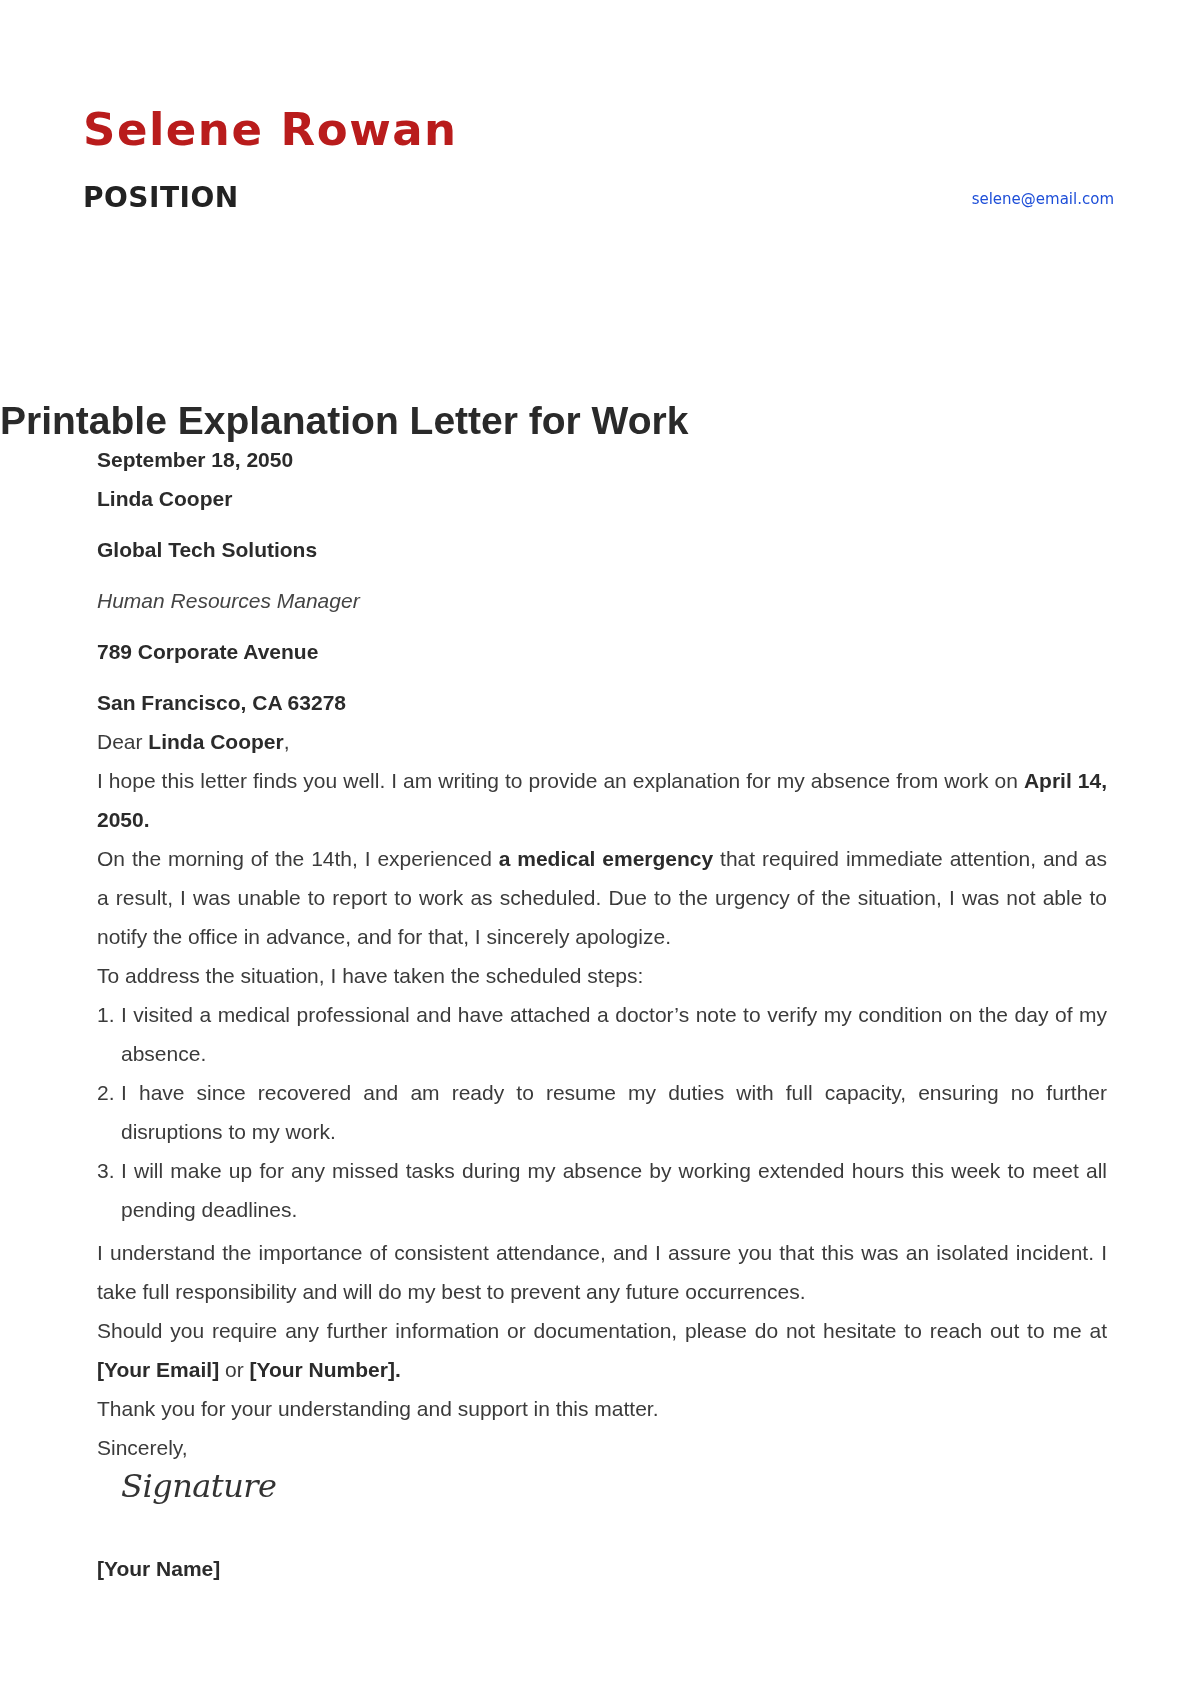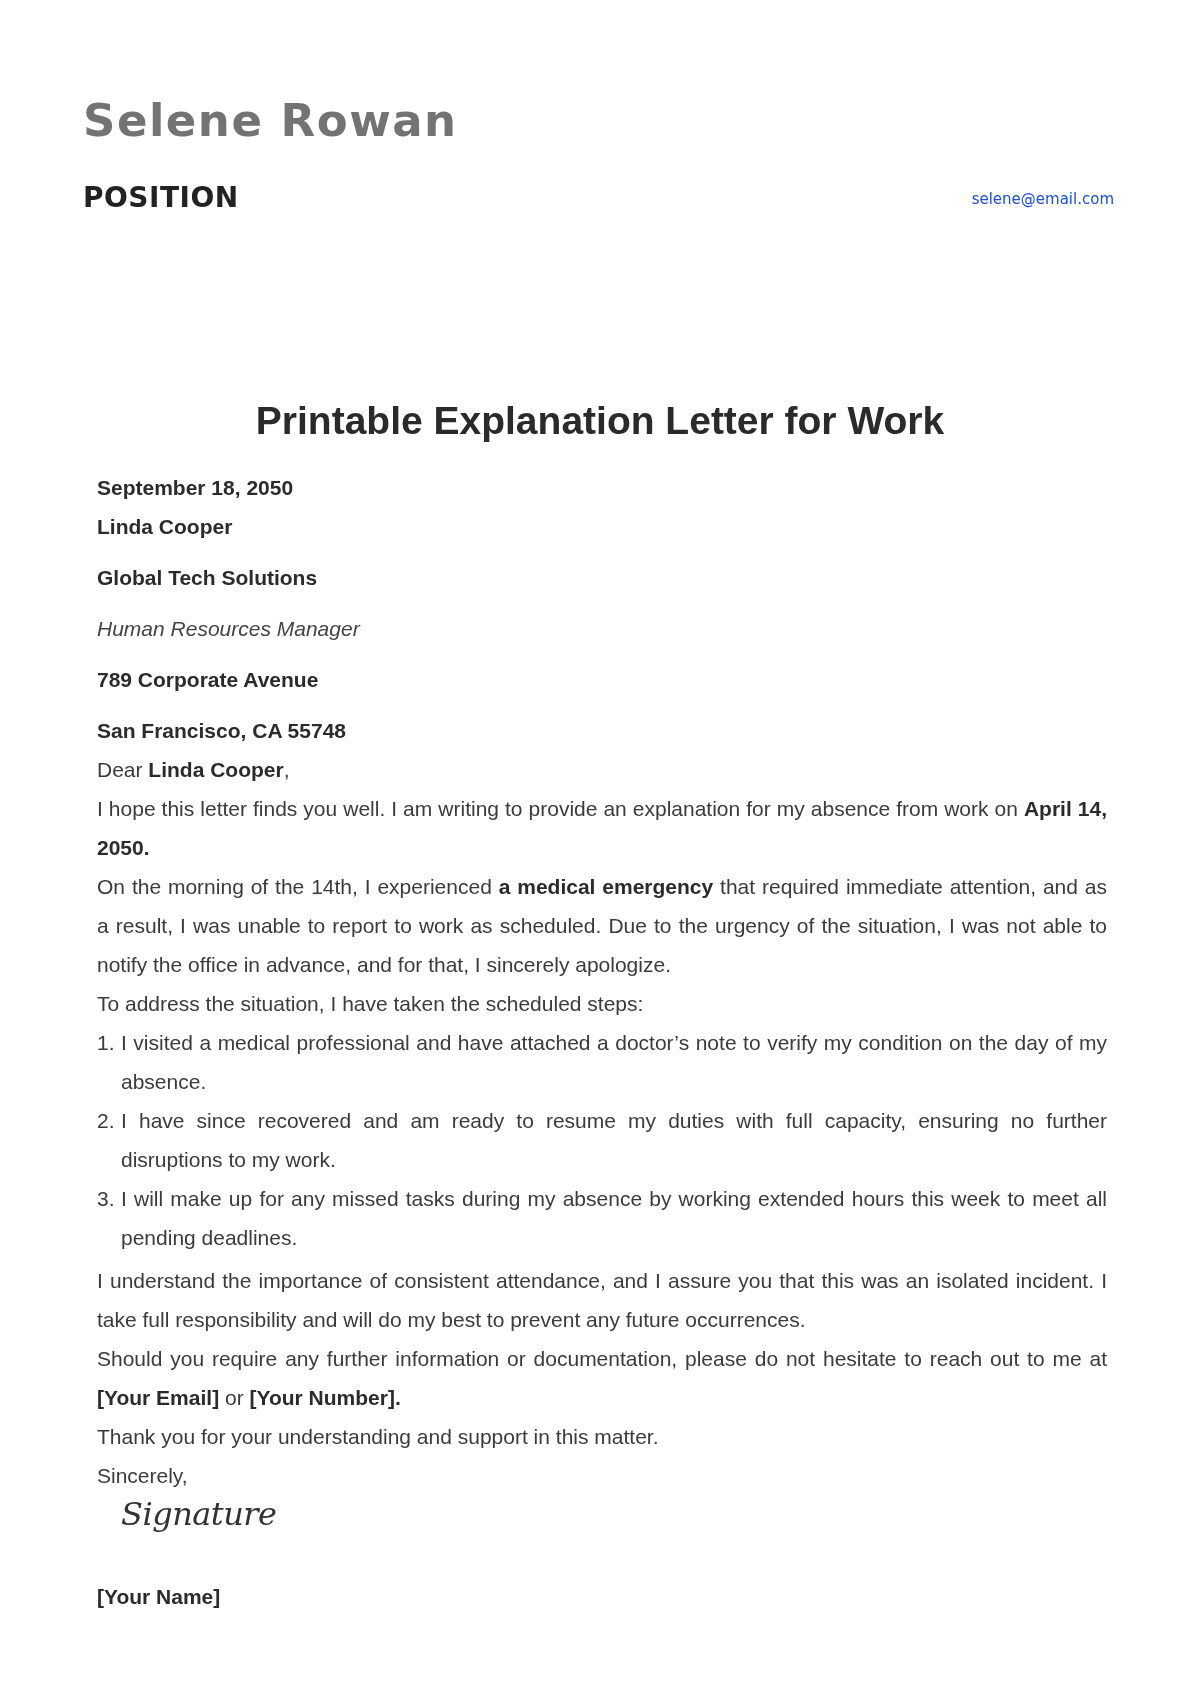--- a/index.html
+++ b/index.html
@@ -1,26 +1,26 @@
 <!DOCTYPE html>
 <html><head>
 <meta charset="utf-8">
 <style>
   html, body { margin: 0; padding: 0; background: #ffffff; }
   body { width: 1200px; height: 1700px; position: relative; overflow: hidden;
          font-family: "Liberation Sans", "DejaVu Sans", sans-serif; color: #333333; }
-  .header-name { position: absolute; left: 83px; top: 94px; font-family: "DejaVu Sans", sans-serif;
-                 font-weight: bold; font-size: 45px; letter-spacing: 1.5px; color: #737373; margin: 0; }
+  .header-name { position: absolute; left: 83px; top: 103px; font-family: "DejaVu Sans", sans-serif;
+                 font-weight: bold; font-size: 45px; letter-spacing: 1.5px; color: #b91c1c; margin: 0; }
   .header-position { position: absolute; left: 83px; top: 181px; font-family: "DejaVu Sans", sans-serif;
                      font-size: 28px; font-weight: bold; color: #222222; letter-spacing: 0.5px; text-align: right; }
   .header-email { position: absolute; right: 86px; top: 190px; font-family: "DejaVu Sans", sans-serif;
                   font-size: 15px; color: #1d4ed8; }
-  .doc-title { position: absolute; left: 0; width: 1200px; top: 399px; text-align: center;
+  .doc-title { position: absolute; left: 0; width: 1200px; top: 399px; text-align: left;
                font-family: "Liberation Sans", sans-serif; font-weight: bold; font-size: 39px; color: #2a2a2a; margin: 0; }
-  .letter { position: absolute; left: 97px; top: 468px; width: 1010px; font-size: 21px; color: #3b3b3b; }
+  .letter { position: absolute; left: 97px; top: 440px; width: 1010px; font-size: 21px; color: #3b3b3b; }
   .line { line-height: 39px; margin: 0; }
   .bold { font-weight: bold; color: #2b2b2b; }
   .italic { font-style: italic; color: #444; }
   .gap-md { margin-top: 12px; }
   .justify { text-align: justify; text-align-last: left; }
   ol.steps { margin: 0; padding-left: 24px; list-style: none; counter-reset: step; }
   ol.steps li { position: relative; line-height: 39px; text-align: justify; text-align-last: left; }
   ol.steps li .num { position: absolute; left: -24px; }
   .signature { font-family: "DejaVu Serif", serif; font-style: italic; font-size: 32px; color: #333;
                margin-left: 24px; letter-spacing: -0.5px; }
@@ -34,21 +34,21 @@
 <div class="header-email">selene@email.com</div>
 
 <h2 class="doc-title">Printable Explanation Letter for Work</h2>
 
 <div class="letter">
   <p class="line bold">September 18, 2050</p>
   <p class="line bold">Linda Cooper</p>
   <p class="line bold gap-md">Global Tech Solutions</p>
   <p class="line italic gap-md">Human Resources Manager</p>
   <p class="line bold gap-md">789 Corporate Avenue</p>
-  <p class="line bold gap-md">San Francisco, CA 55748</p>
+  <p class="line bold gap-md">San Francisco, CA 63278</p>
 
   <p class="line"><span>Dear </span><span class="bold">Linda Cooper</span><span>,</span></p>
 
   <p class="line justify"><span>I hope this letter finds you well. I am writing to provide an explanation for my absence from work on </span><span class="bold">April 14, 2050.</span></p>
 
   <p class="line justify"><span>On the morning of the 14th, I experienced </span><span class="bold">a medical emergency</span><span> that required immediate attention, and as a result, I was unable to report to work as scheduled. Due to the urgency of the situation, I was not able to notify the office in advance, and for that, I sincerely apologize.</span></p>
 
   <p class="line">To address the situation, I have taken the scheduled steps:</p>
 
   <ol class="steps">

